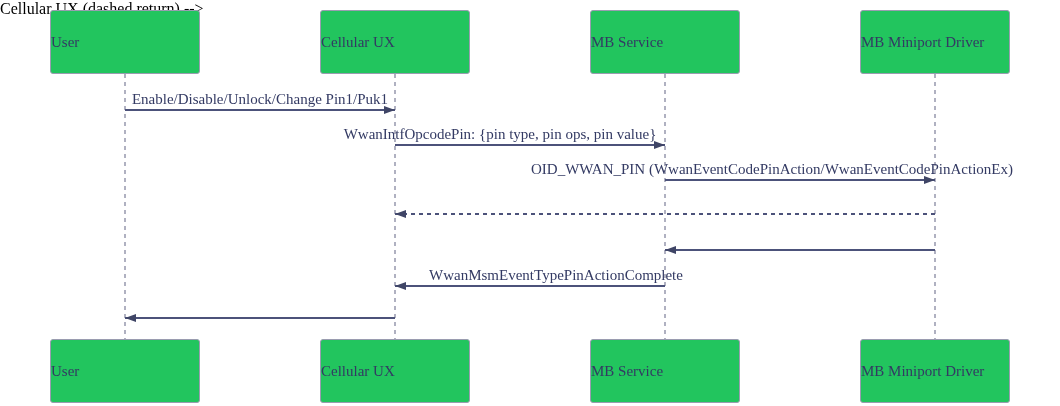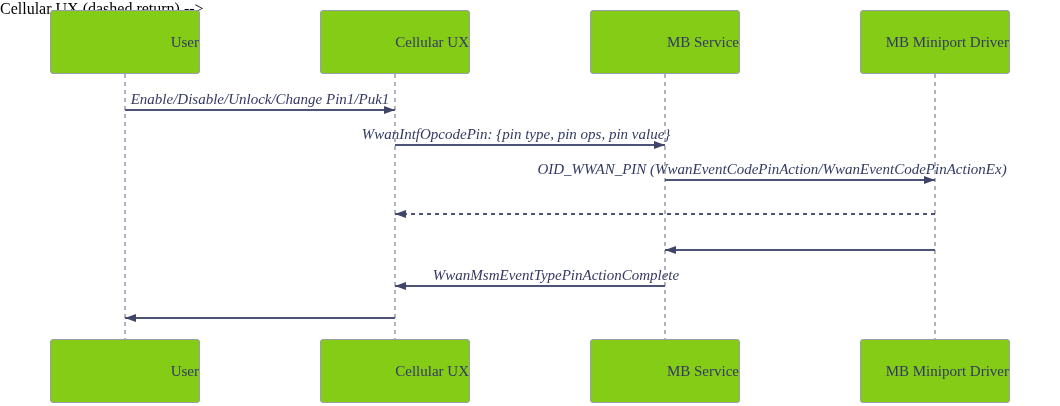--- a/index.html
+++ b/index.html
@@ -12,26 +12,26 @@
     position: relative;
     width: 1060px;
     height: 406px;
     background: #ffffff;
     overflow: hidden;
   }
   .actor-box {
     position: absolute;
     width: 148px;
     height: 62px;
-    background: #84cc16;
+    background: #22c55e;
     border: 1px solid #9a9cb0;
     border-radius: 3px;
     display: flex;
     align-items: center;
-    justify-content: flex-end;
+    justify-content: flex-start;
     box-sizing: content-box;
     z-index: 3;
   }
   .actor-box span {
     font-size: 15px;
     color: #333a63;
     white-space: nowrap;
   }
   .top-row   { top: 10px; }
   .bottom-row{ top: 339px; }
@@ -63,21 +63,20 @@
   .arrowhead.to-right { border-left: 11px solid #3f4566; }
   .arrowhead.to-left  { border-right: 11px solid #3f4566; }
   .msg-label {
     position: absolute;
     transform: translateX(-50%);
     white-space: nowrap;
     font-size: 15px;
     color: #333a63;
     z-index: 2;
     background: transparent;
-    font-style: italic;
   }
 </style>
 </head>
 <body>
 
 <div class="canvas">
 
   
   <div class="lifeline" style="left:124px"></div>
   <div class="lifeline" style="left:394px"></div>
@@ -114,21 +113,21 @@
 
   
   <div>
     <div class="msg-label" style="left:260px; top:91px">Enable/Disable/Unlock/Change Pin1/Puk1</div>
     <div class="msg-line" style="left:125px; top:109px; width:270px"></div>
     <div class="arrowhead to-right" style="left:384px; top:106px"></div>
   </div>
 
   
   <div>
-    <div class="msg-label" style="left:516px; top:126px">WwanIntfOpcodePin: {pin type, pin ops, pin value}</div>
+    <div class="msg-label" style="left:500px; top:126px">WwanIntfOpcodePin: {pin type, pin ops, pin value}</div>
     <div class="msg-line" style="left:395px; top:144px; width:270px"></div>
     <div class="arrowhead to-right" style="left:654px; top:141px"></div>
   </div>
 
   
   <div>
     <div class="msg-label" style="left:772px; top:161px">OID_WWAN_PIN (WwanEventCodePinAction/WwanEventCodePinActionEx)</div>
     <div class="msg-line" style="left:665px; top:179px; width:270px"></div>
     <div class="arrowhead to-right" style="left:924px; top:176px"></div>
   </div>

